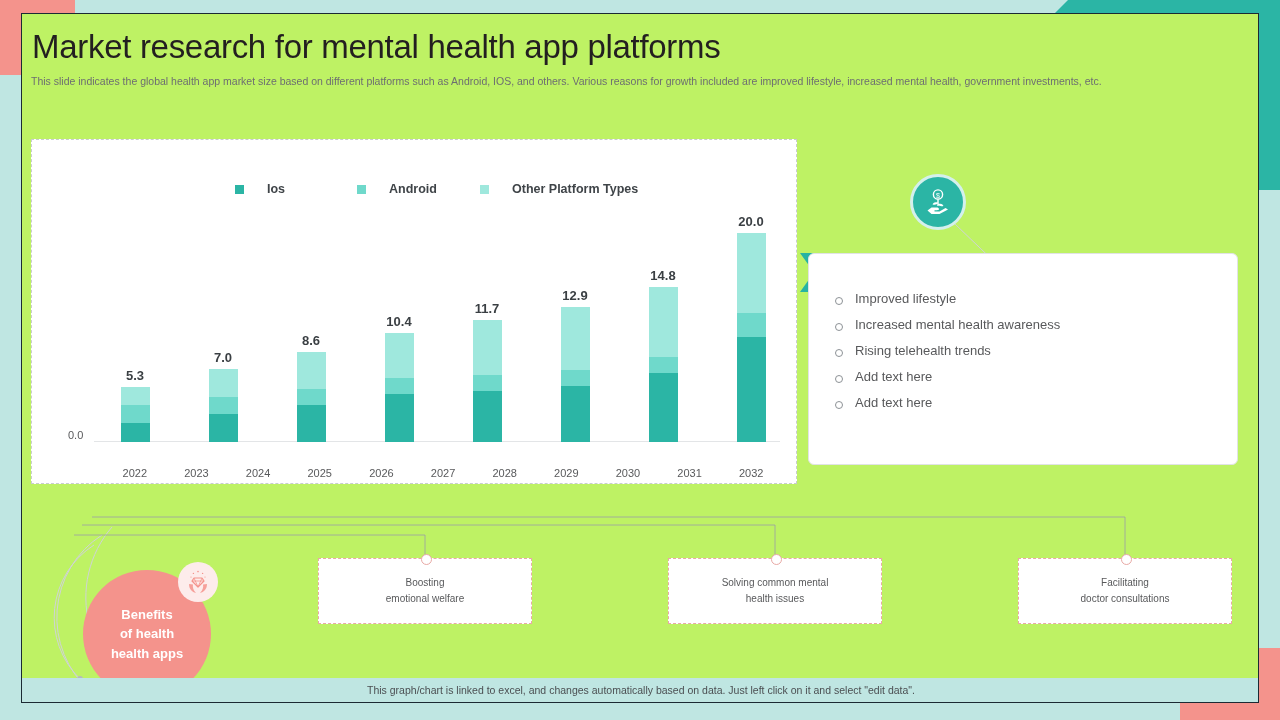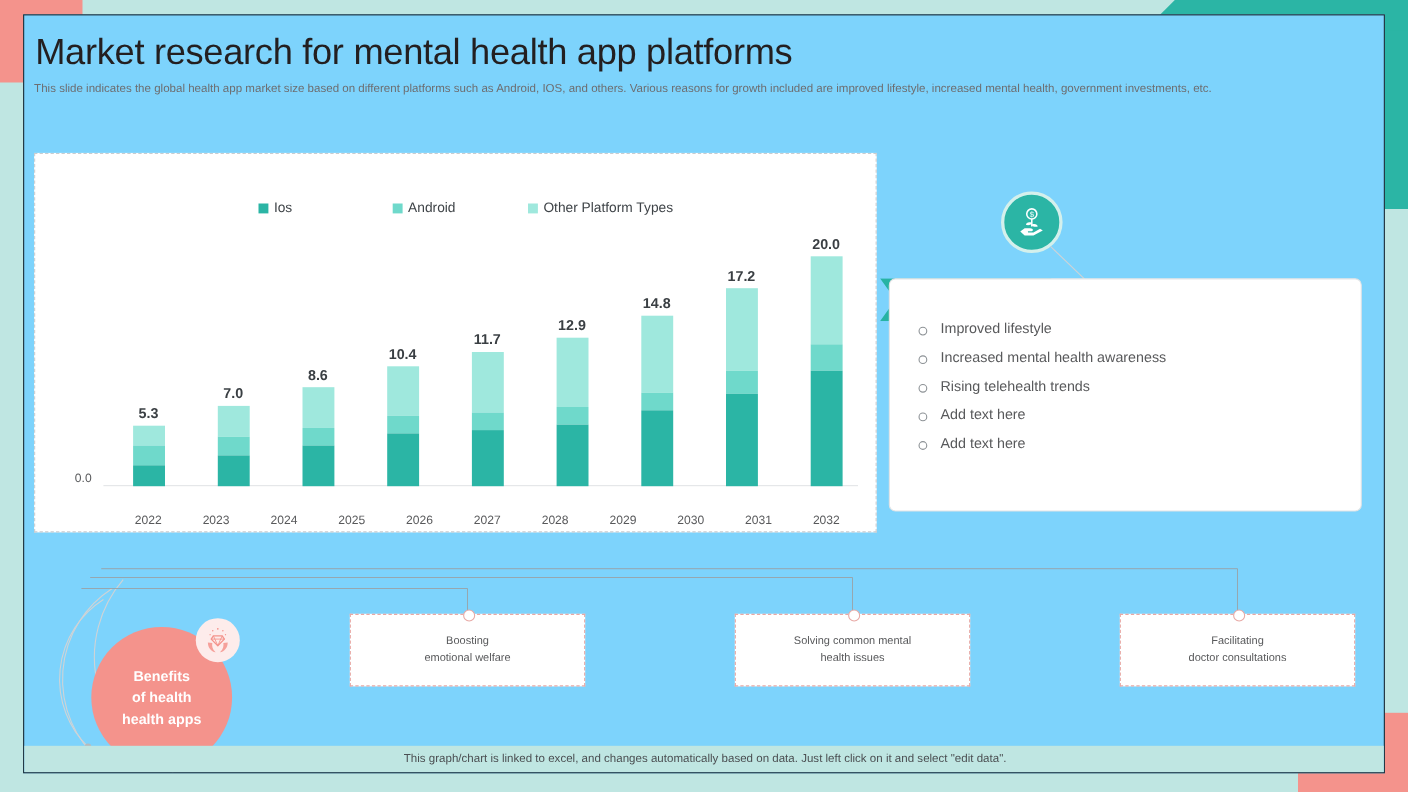--- a/index.html
+++ b/index.html
@@ -12,42 +12,42 @@
   
   .deco-tl-pink{position:absolute;left:0;top:0;width:75px;height:75px;background:#f4938c;}
   .deco-tr-teal{position:absolute;right:0;top:0;width:240px;height:28px;background:#2bb5a5;
      clip-path:polygon(28px 0,100% 0,100% 100%,0 100%);}
   .deco-tr-band{position:absolute;right:0;top:0;width:40px;height:190px;background:#2bb5a5;}
   .deco-br-pink{position:absolute;right:0;bottom:0;width:100px;height:72px;background:#f4938c;}
 
   
   .slide{
     position:absolute;left:21px;top:13px;width:1238px;height:690px;
-    background:#7dd3fc;border:1px solid #1b2a33;box-sizing:border-box;
+    background:#bef264;border:1px solid #1b2a33;box-sizing:border-box;
     overflow:hidden;
   }
 
   .title{
     position:absolute;left:10px;top:14px;
     font-size:33px;font-weight:400;color:#231f20;letter-spacing:-0.3px;
     white-space:nowrap;
   }
   .subtitle{
     position:absolute;left:9px;top:60px;width:1150px;
     font-size:10.5px;line-height:14px;color:#6d6e71;
   }
 
   
   .chart-panel{
     position:absolute;left:9px;top:125px;width:766px;height:345px;
     border:1px dashed #c9cccf;box-sizing:border-box;background:#fff;
   }
   .legend{position:absolute;top:42px;left:0;width:100%;height:18px;}
-  .legend-item{position:absolute;display:flex;align-items:center;gap:5px;
-     font-size:12.5px;color:#3f4448;font-weight:400;}
+  .legend-item{position:absolute;display:flex;align-items:center;gap:23px;
+     font-size:12.5px;color:#3f4448;font-weight:700;}
   .legend-item .sw{width:9px;height:9px;display:inline-block;}
   .lg0{left:203px;} .lg1{left:325px;} .lg2{left:448px;}
   .axis-zero{position:absolute;left:36px;top:289px;font-size:11px;color:#58595b;}
   .baseline{position:absolute;left:62px;right:16px;top:301px;height:1px;background:#e3e5e7;}
 
   .bars{position:absolute;left:72px;right:14px;top:26px;height:276px;
      display:flex;align-items:flex-end;justify-content:space-between;}
   .bar-col{width:62px;display:flex;flex-direction:column;align-items:center;
      justify-content:flex-end;position:relative;height:100%;}
   .bar-val{font-size:13px;font-weight:bold;color:#3a3f43;margin-bottom:4px;}
@@ -190,28 +190,20 @@
             <div class="seg" style="height: 15.6904px; background: rgb(111, 217, 203);"></div>
             <div class="seg" style="height: 56.4854px; background: rgb(43, 181, 165);"></div>
           </div>
         </div>
         <div class="bar-col">
           <div class="bar-val">14.8</div>
           <div class="bar-stack">
             <div class="seg" style="height: 70.0837px; background: rgb(159, 232, 221);"></div>
             <div class="seg" style="height: 15.6904px; background: rgb(111, 217, 203);"></div>
             <div class="seg" style="height: 69.0377px; background: rgb(43, 181, 165);"></div>
-          </div>
-        </div>
-        <div class="bar-col">
-          <div class="bar-val">17.2</div>
-          <div class="bar-stack">
-            <div class="seg" style="height: 75.3138px; background: rgb(159, 232, 221);"></div>
-            <div class="seg" style="height: 20.9205px; background: rgb(111, 217, 203);"></div>
-            <div class="seg" style="height: 83.682px; background: rgb(43, 181, 165);"></div>
           </div>
         </div>
         <div class="bar-col">
           <div class="bar-val">20.0</div>
           <div class="bar-stack">
             <div class="seg" style="height: 80.5439px; background: rgb(159, 232, 221);"></div>
             <div class="seg" style="height: 24.0586px; background: rgb(111, 217, 203);"></div>
             <div class="seg" style="height: 104.603px; background: rgb(43, 181, 165);"></div>
           </div>
         </div>

